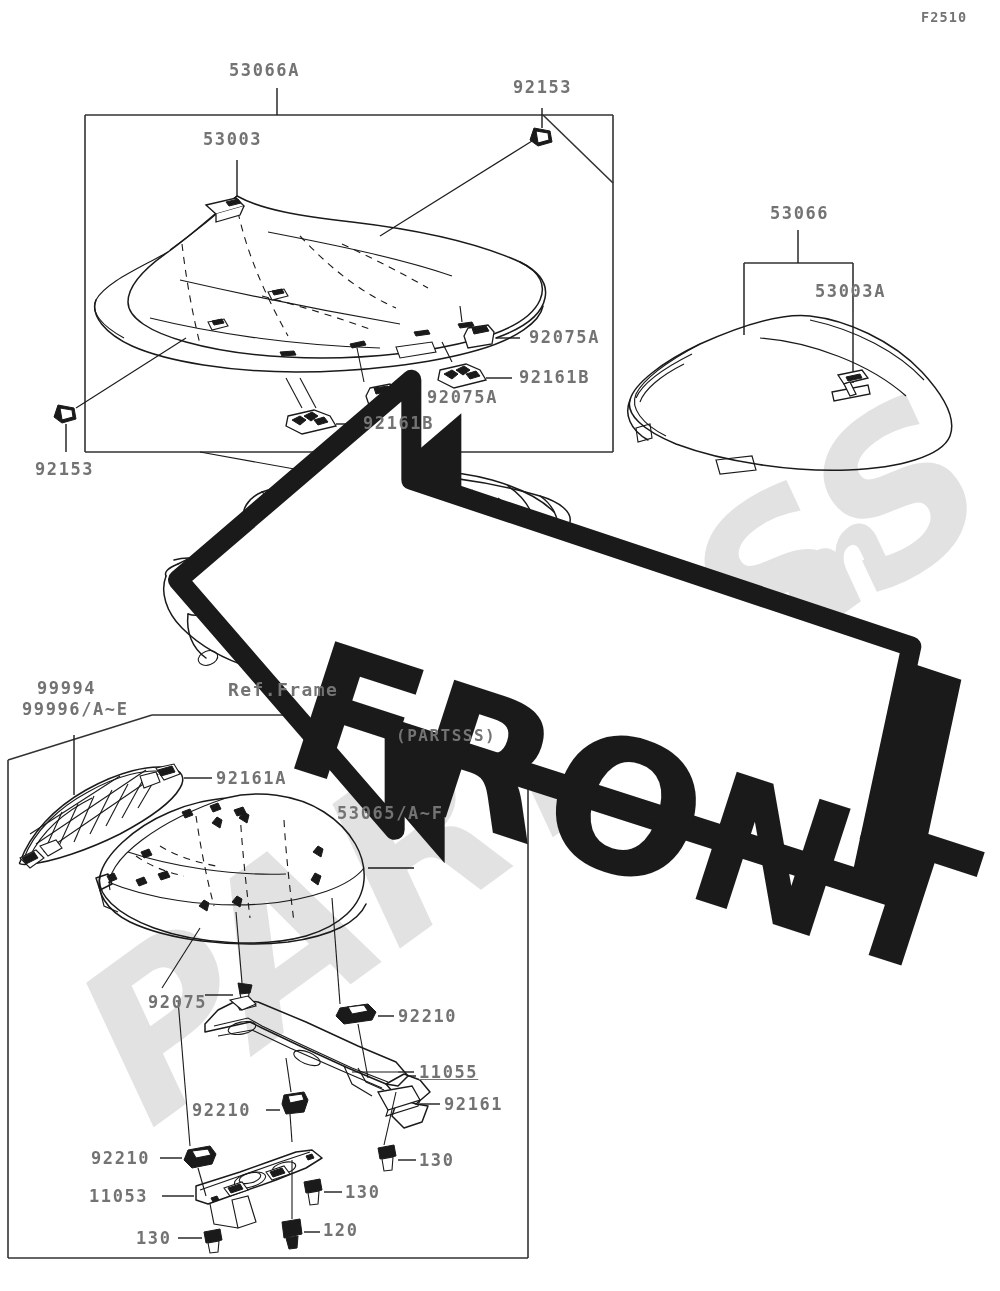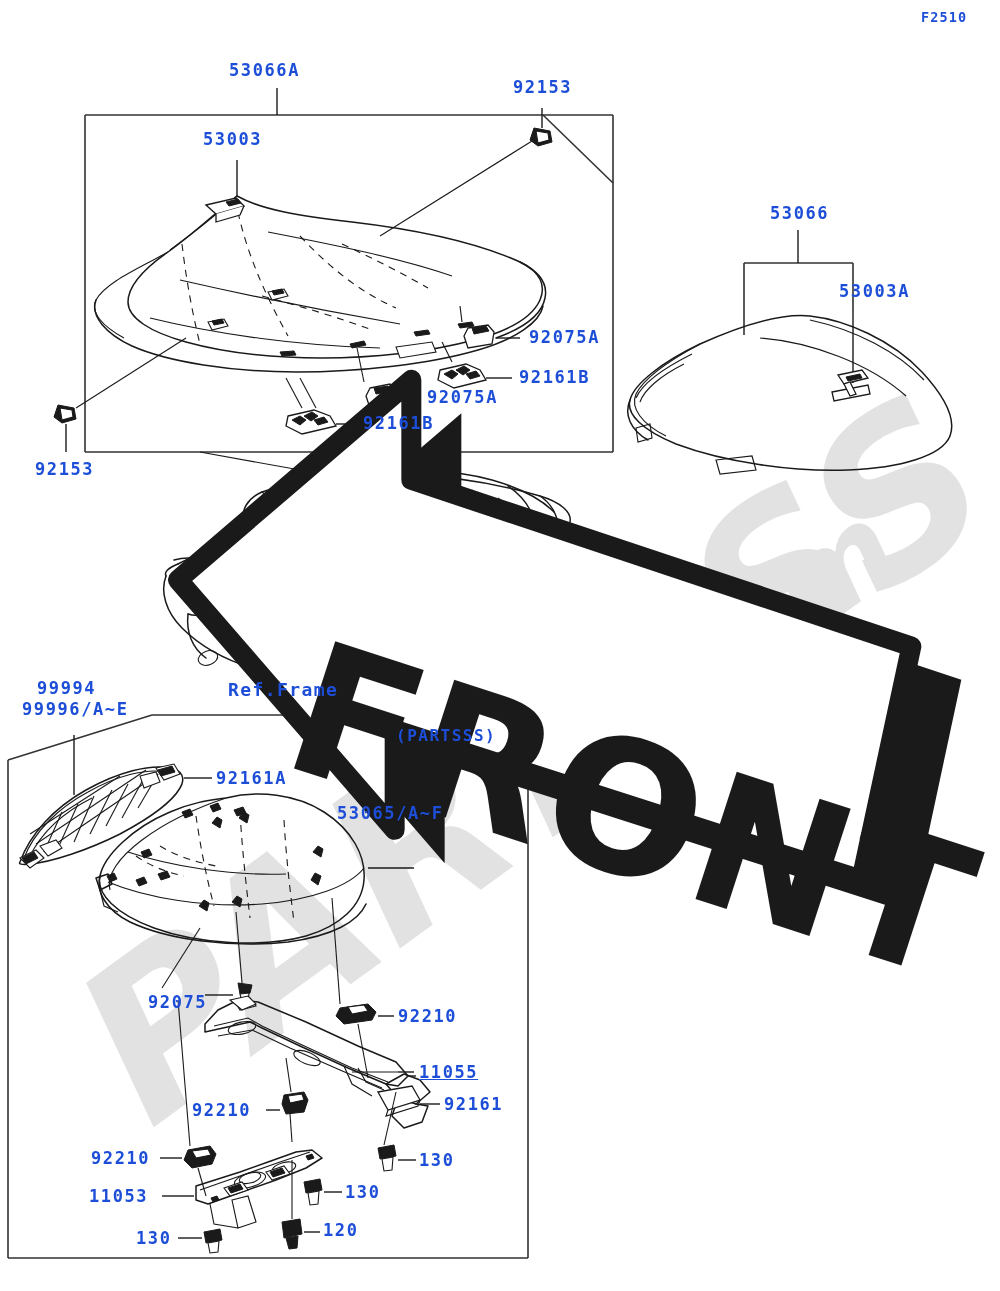--- a/index.html
+++ b/index.html
@@ -1,21 +1,21 @@
 <!DOCTYPE html>
 <html><head>
 <meta charset="utf-8">
 <style>
   html,body{margin:0;padding:0;background:#fff;}
   body{width:1000px;height:1291px;position:relative;overflow:hidden;
        font-family:"DejaVu Sans Mono","Liberation Mono",monospace;color:#000;}
   #sheet{position:absolute;inset:0;}
   svg{position:absolute;top:0;left:0;width:1000px;height:1291px;overflow:visible;}
   .lbl{position:absolute;font-family:"DejaVu Sans Mono","Liberation Mono",monospace;
-       font-size:17px;font-weight:bold;letter-spacing:1.6px;white-space:nowrap;color:#1d4ed8;}
+       font-size:17px;font-weight:bold;letter-spacing:1.6px;white-space:nowrap;color:#737373;}
   .lbl.ref{font-size:18px;letter-spacing:1.4px;font-weight:bold;}
   .lbl.code{font-size:13.5px;letter-spacing:1.1px;font-weight:bold;}
   .lbl.opt{font-size:16px;letter-spacing:1.5px;font-weight:bold;}
   #wm{position:absolute;left:0;top:0;width:1000px;height:1291px;pointer-events:none;}
   .wmtxt{fill:#e2e2e2;font-family:"DejaVu Sans","Liberation Sans",sans-serif;
          font-weight:bold;font-style:italic;}
   .frontwrap{position:absolute;left:28px;top:26px;width:120px;height:90px;}
 </style>
 </head>
 <body>
@@ -449,21 +449,21 @@
   <div class="lbl" style="left:203px;top:129px;text-align:right;">53003</div>
   <div class="lbl" style="left:513px;top:77px;">92153</div>
   <div class="lbl" style="left:35px;top:459px;">92153</div>
 
   <div class="lbl" style="left:529px;top:327px;">92075A</div>
   <div class="lbl" style="left:519px;top:367px;">92161B</div>
   <div class="lbl" style="left:427px;top:387px;">92075A</div>
   <div class="lbl" style="left:363px;top:413px;">92161B</div>
 
   <div class="lbl" style="left:770px;top:203px;">53066</div>
-  <div class="lbl" style="left:815px;top:281px;margin-left:24px;">53003A</div>
+  <div class="lbl" style="left:815px;top:281px;">53003A</div>
 
   <div class="lbl ref" style="left:228px;top:679px;">Ref.Frame</div>
 
   <div class="lbl" style="left:37px;top:678px;">99994</div>
   <div class="lbl" style="left:22px;top:699px;">99996/A~E</div>
 
   <div class="lbl opt" style="left:396px;top:726px;">(PARTSSS)</div>
 
   <div class="lbl" style="left:216px;top:768px;">92161A</div>
   <div class="lbl" style="left:337px;top:803px;text-align:center;">53065/A~F</div>

